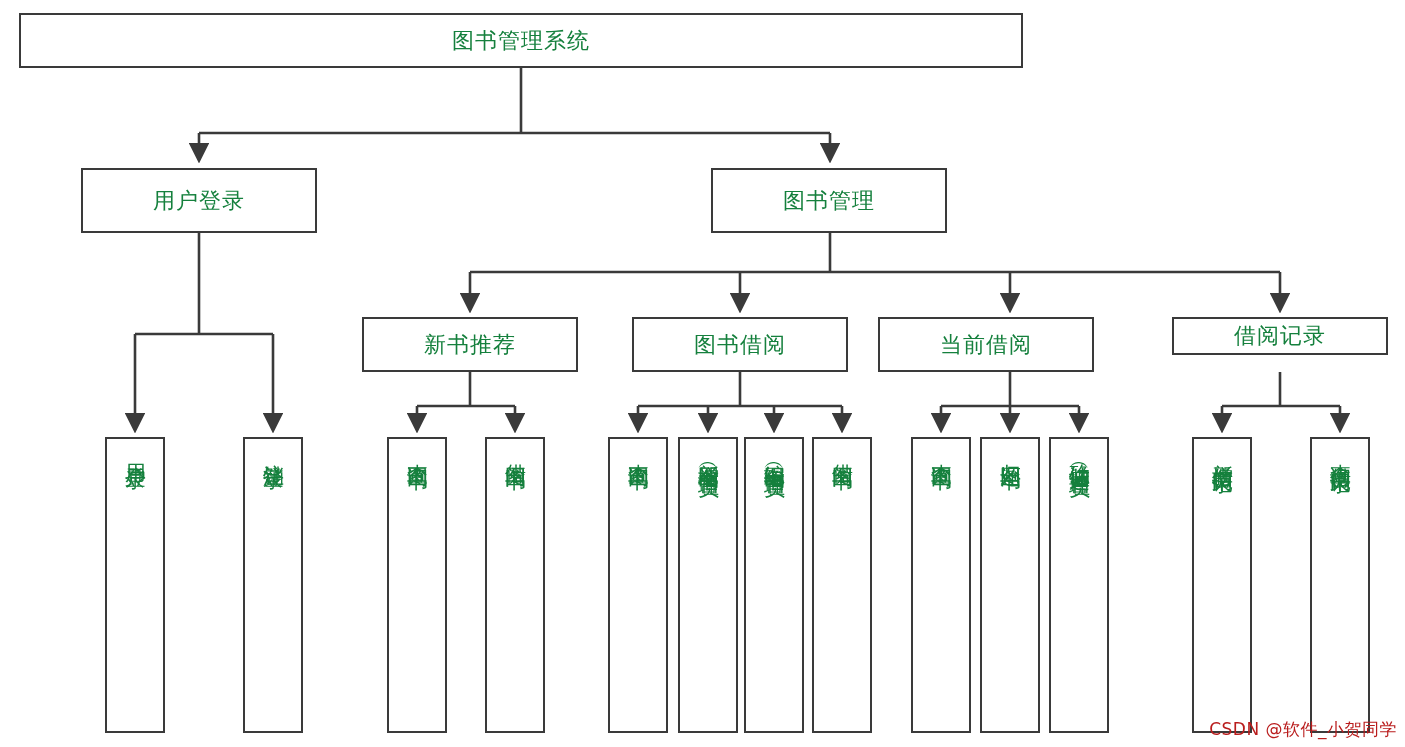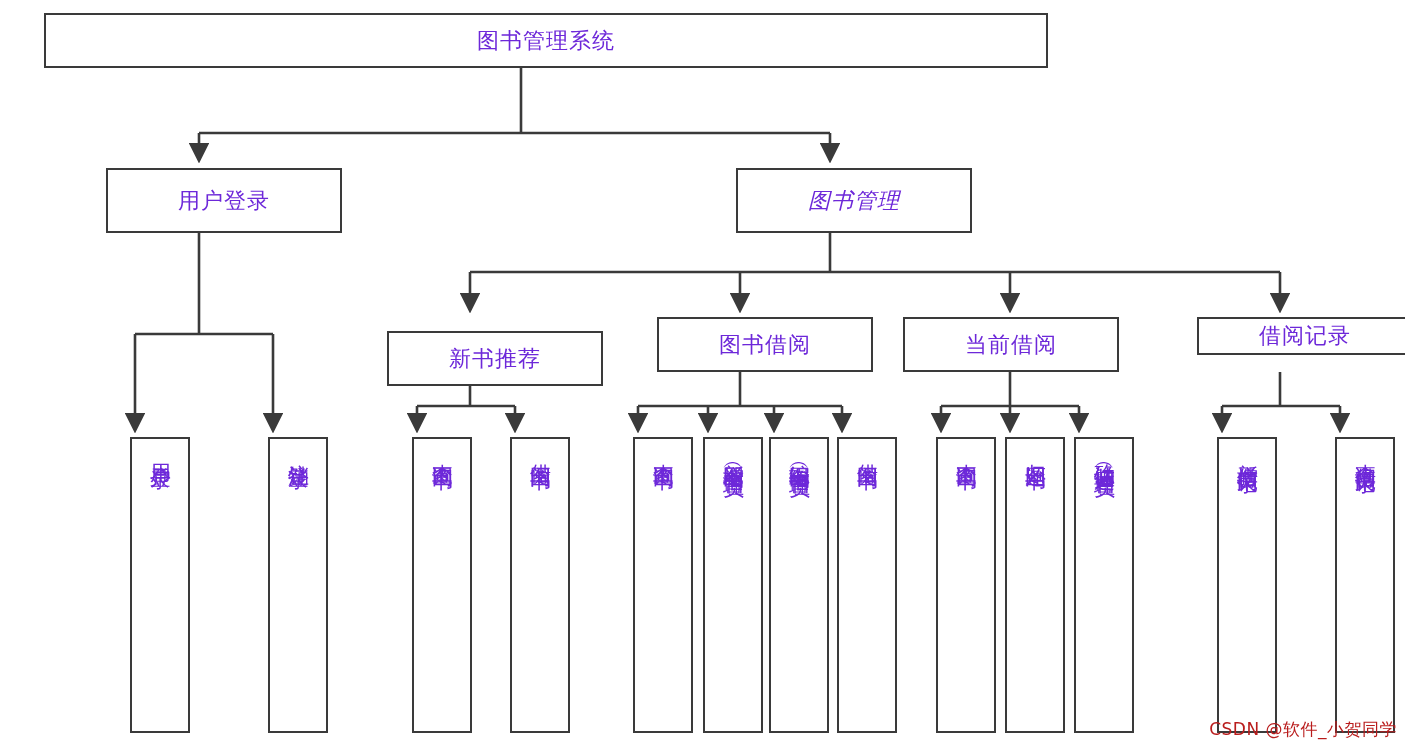--- a/index.html
+++ b/index.html
@@ -25,23 +25,22 @@
     height: 747px;
   }
   .node {
     position: absolute;
     box-sizing: border-box;
     border: 2px solid #3a3a3a;
     background: #ffffff;
     display: flex;
     align-items: center;
     justify-content: center;
-    color: #6d28d9;
+    color: #15803d;
     z-index: 2;
-    margin-left: 25px;
   }
   .node.horizontal {
     font-size: 22px;
     letter-spacing: 1px;
   }
   .node.vertical {
     font-size: 21px;
     padding-top: 8px;
     align-items: flex-start;
     justify-content: center;
@@ -120,25 +119,25 @@
     </g>
   </svg>
 
   <div class="node horizontal" style="left:19px; top:13px; width:1004px; height:55px;">
     <span>图书管理系统</span>
   </div>
 
   <div class="node horizontal" style="left:81px; top:168px; width:236px; height:65px;">
     <span>用户登录</span>
   </div>
-  <div class="node horizontal" style="left:711px; top:168px; width:236px; height:65px;font-style:italic;">
+  <div class="node horizontal" style="left:711px; top:168px; width:236px; height:65px;">
     <span>图书管理</span>
   </div>
 
-  <div class="node horizontal" style="left:362px; top:331px; width:216px; height:55px;">
+  <div class="node horizontal" style="left:362px; top:317px; width:216px; height:55px;">
     <span>新书推荐</span>
   </div>
   <div class="node horizontal" style="left:632px; top:317px; width:216px; height:55px;font-family:Liberation Serif, serif;">
     <span>图书借阅</span>
   </div>
   <div class="node horizontal" style="left:878px; top:317px; width:216px; height:55px;">
     <span>当前借阅</span>
   </div>
   <div class="node horizontal" style="left:1172px; top:317px; width:216px; height:38px;">
     <span>借阅记录</span>

